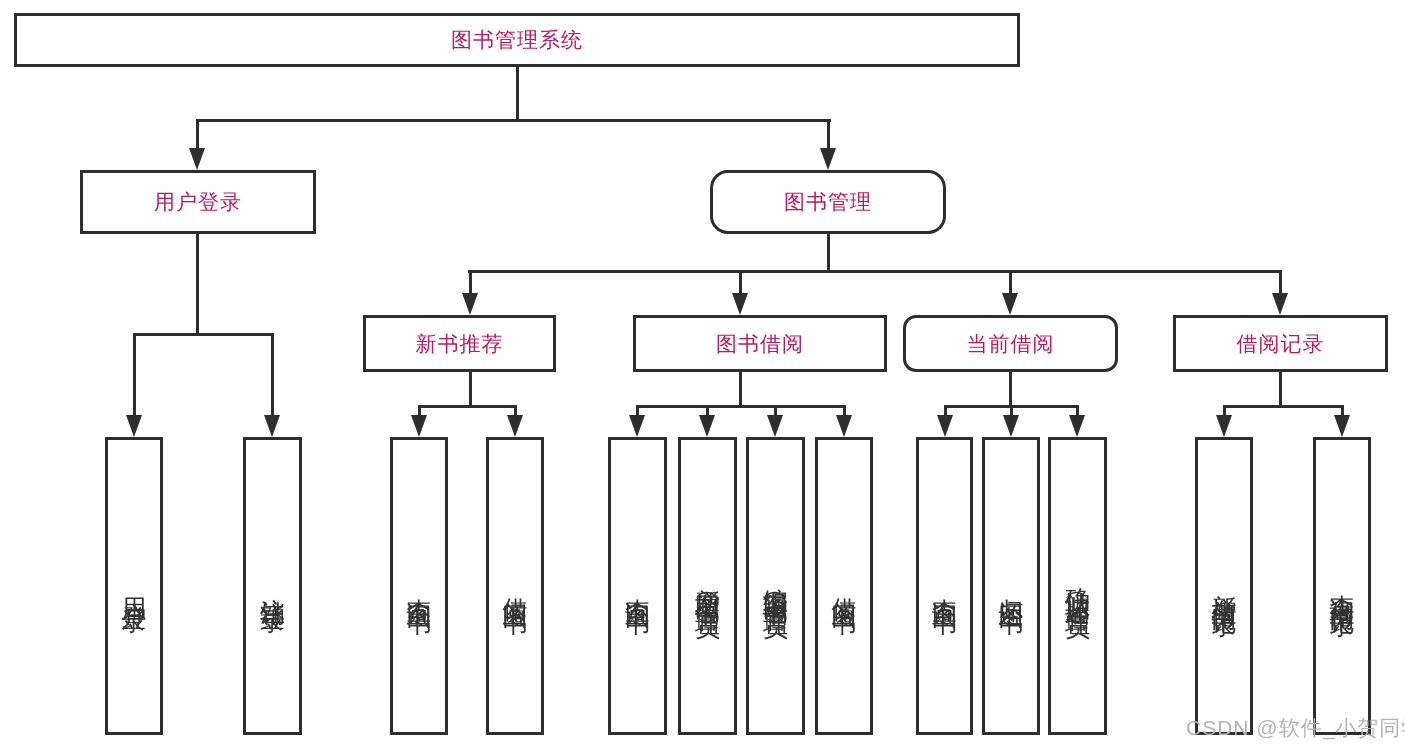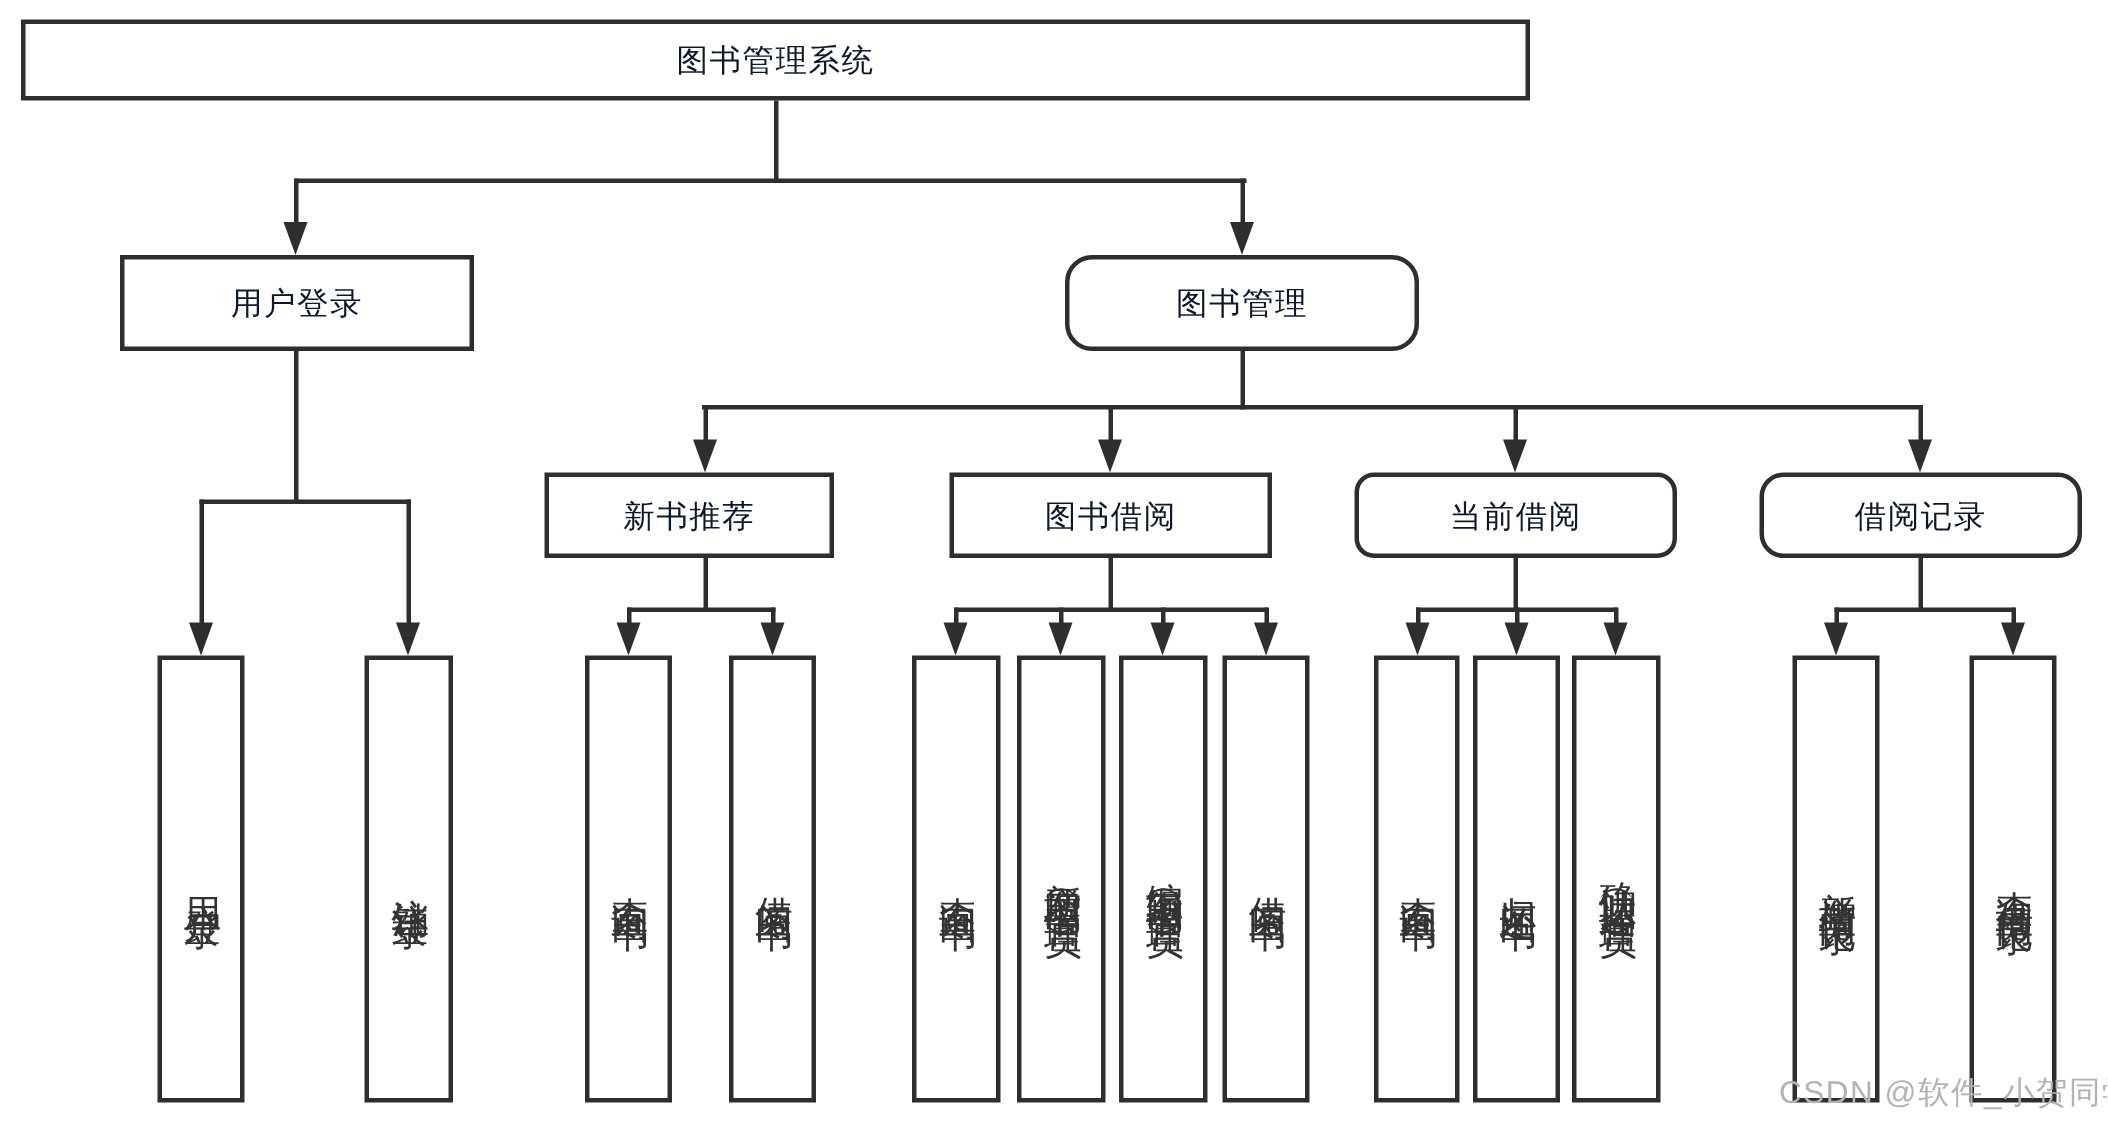--- a/index.html
+++ b/index.html
@@ -1,21 +1,21 @@
 <!DOCTYPE html>
 <html><head>
 <meta charset="utf-8">
 <style>
   html,body{margin:0;padding:0;background:#fff;}
   .stage{position:relative;width:1405px;height:747px;background:#ffffff;
          font-family:"Liberation Sans","DejaVu Sans",sans-serif;overflow:hidden;}
   
   .hbox{position:absolute;box-sizing:border-box;border:3px solid #2e2e2e;background:#fff;
         display:flex;align-items:center;justify-content:center;
-        font-size:21px;color:#0f172a;letter-spacing:1px;}
+        font-size:21px;color:#be185d;letter-spacing:1px;}
   
   .vbox{position:absolute;box-sizing:border-box;border:3px solid #2e2e2e;background:#fff;
         display:flex;align-items:center;justify-content:center;top:437px;height:298px;width:58px;}
   .vtext{writing-mode:vertical-rl;text-orientation:mixed;font-size:25px;
          letter-spacing:4px;color:#333;line-height:1;white-space:nowrap;}
   
   .vline{position:absolute;width:3px;background:#2e2e2e;}
   .hline{position:absolute;height:3px;background:#2e2e2e;}
   .ah{position:absolute;width:0;height:0;
       border-left:8px solid transparent;border-right:8px solid transparent;
@@ -60,27 +60,27 @@
   <div class="vline" style="left:739px;top:270px;height:25px;"></div>
   <div class="ah" style="left:732px;top:293px;"></div>
   <div class="vline" style="left:1009px;top:270px;height:25px;"></div>
   <div class="ah" style="left:1002px;top:293px;"></div>
   <div class="vline" style="left:1279px;top:270px;height:25px;"></div>
   <div class="ah" style="left:1272px;top:293px;"></div>
 
   <div class="hbox" style="left:363px;top:315px;width:193px;height:57px;">
     <span>新书推荐</span>
   </div>
-  <div class="hbox" style="left:633px;top:315px;width:215px;height:57px;">
+  <div class="hbox" style="left:633px;top:315px;width:254px;height:57px;">
     <span>图书借阅</span>
   </div>
   <div class="hbox" style="left:903px;top:315px;width:215px;height:57px;border-radius:13px;">
     <span>当前借阅</span>
   </div>
-  <div class="hbox" style="left:1173px;top:315px;width:215px;height:57px;border-radius:16px;">
+  <div class="hbox" style="left:1173px;top:315px;width:215px;height:57px;">
     <span>借阅记录</span>
   </div>
 
   <div class="vline" style="left:469px;top:372px;height:35px;"></div>
   <div class="hline" style="left:418px;top:405px;width:99px;"></div>
   <div class="vline" style="left:418px;top:405px;height:14px;"></div>
   <div class="ah" style="left:411px;top:415px;"></div>
   <div class="vline" style="left:514px;top:405px;height:14px;"></div>
   <div class="ah" style="left:507px;top:415px;"></div>
 

